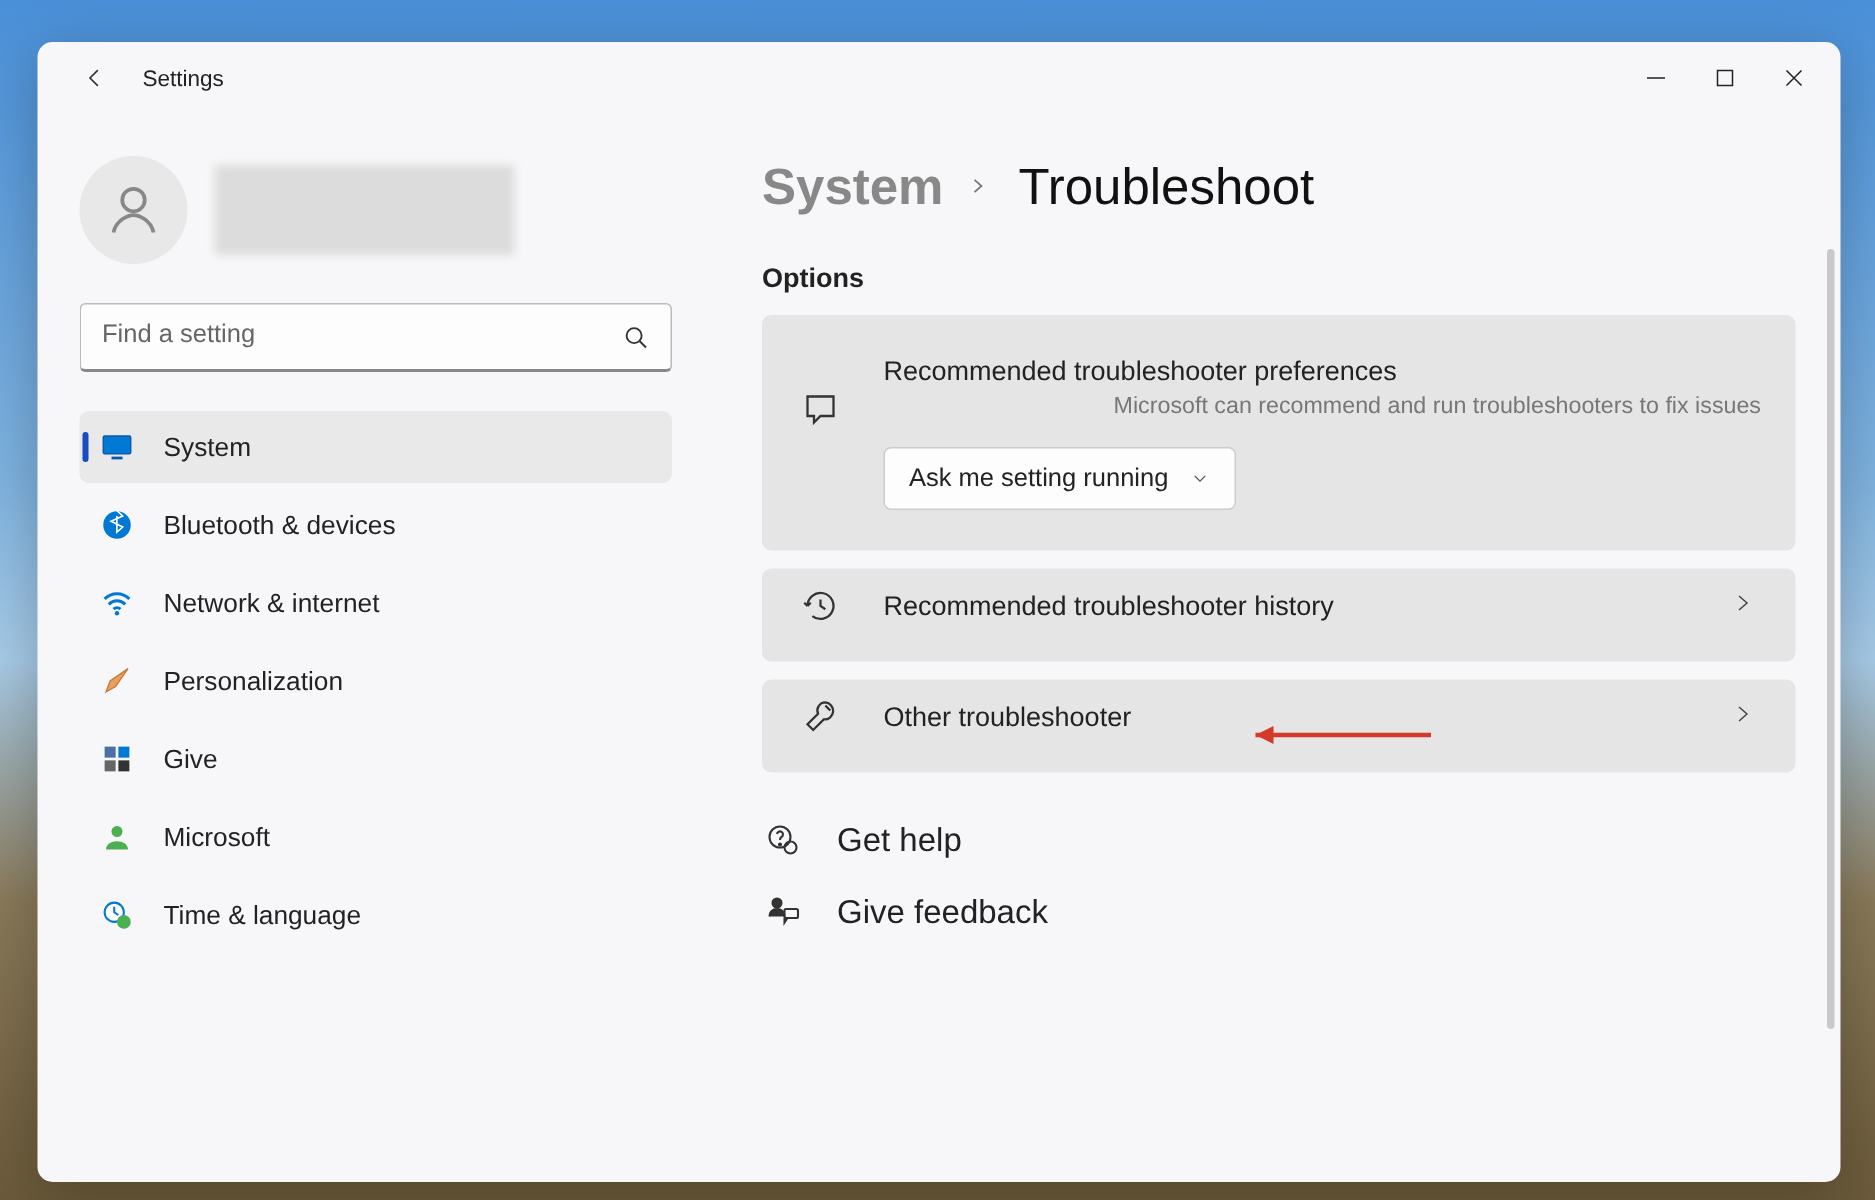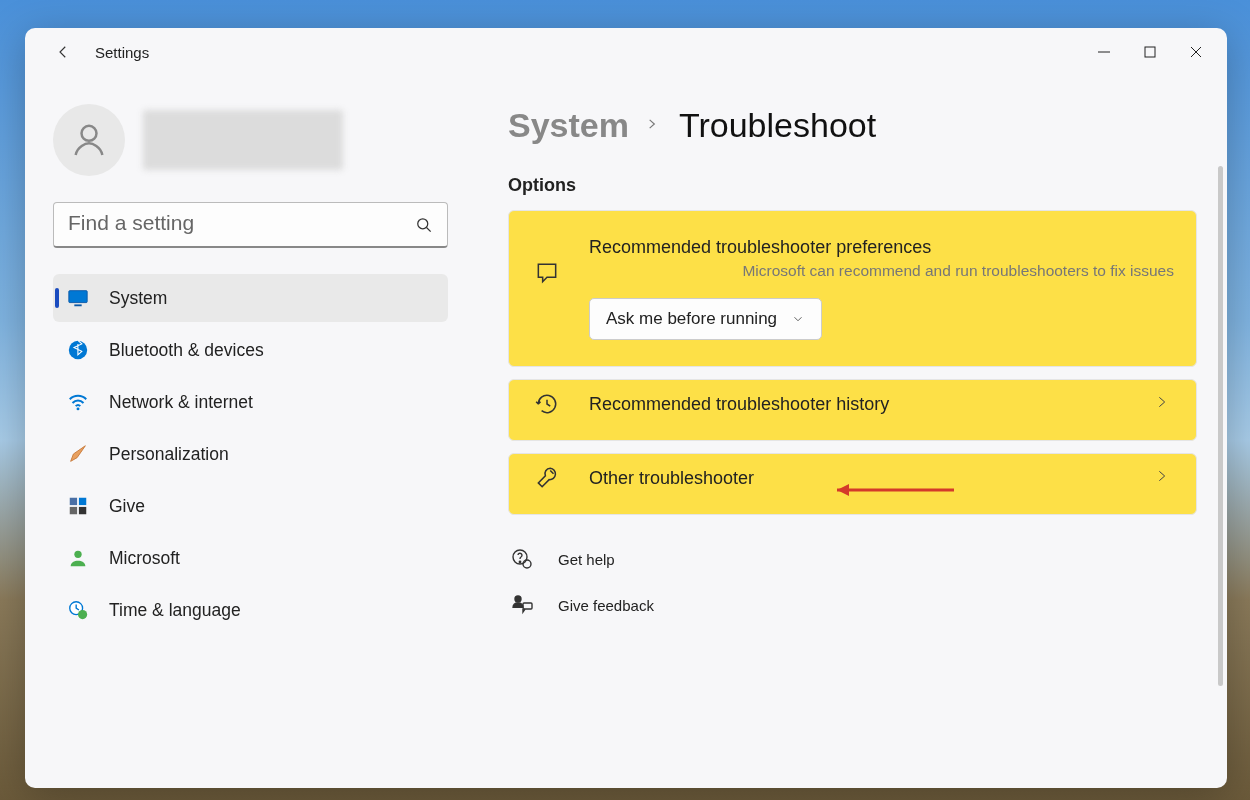--- a/index.html
+++ b/index.html
@@ -27,21 +27,21 @@
   .body { flex:1; display:flex; overflow:hidden; }
   .sidebar { width: 445px; padding: 20px 22px 0 28px; display:flex; flex-direction:column; }
   .profile { display:flex; align-items:center; gap:18px; margin-bottom:26px; margin-top:8px; }
   .avatar { width:72px;height:72px;border-radius:50%;background:#e8e8e8;display:flex;align-items:center;justify-content:center; }
   .avatar svg { width:40px;height:40px;stroke:#888;stroke-width:1.5;fill:none; }
   .profile-name { width:200px;height:60px;background:#dcdcdc;filter:blur(3px); border-radius:2px;}
   .search-wrap { position:relative; margin-bottom:26px; }
   .search-input {
     width:100%; height:46px; padding:0 44px 4px 14px;
     background:#fdfdfd; border:1px solid #bbb; border-bottom:2px solid #888; border-radius:4px;
-    font-size:21px; color:#555;
+    font-size:17px; color:#555;
   }
   .search-input::placeholder { color:#666; }
   .search-icon { position:absolute; right:14px; top:13px; width:20px;height:20px; }
   .search-icon svg { width:20px;height:20px;stroke:#333;stroke-width:1.5;fill:none; }
 
   .nav { display:flex; flex-direction:column; gap:4px; }
   .nav-item {
     display:flex; align-items:center; gap:20px;
     height:48px; padding:0 14px; border-radius:6px;
     font-size:17.5px; color:#222; cursor:pointer; position:relative;
@@ -59,21 +59,21 @@
 
   .breadcrumb { display:flex; align-items:center; gap:16px; margin-bottom:30px; margin-top:6px; }
   .bc-parent { font-size:34px; font-weight:600; color:#888; cursor:pointer; }
   .bc-sep { width:18px;height:18px; }
   .bc-sep svg { width:14px;height:14px;stroke:#777;stroke-width:2;fill:none; }
   .bc-current { font-size:34px; font-weight:400; color:#111; }
 
   .section-title { font-size:18px; font-weight:600; color:#222; margin-bottom:14px; }
 
   .card {
-    background:#fde047; border:1px solid #e5e5e5; border-radius:6px;
+    background:#e5e5e5; border:1px solid #e5e5e5; border-radius:6px;
     padding:10px 22px 22px 24px; margin-bottom:12px;
     display:flex; align-items:center; gap:28px;
   }
   .card.tall { align-items:flex-start; padding-top:26px; padding-bottom:26px; }
   .card-icon { width:28px;height:28px; flex-shrink:0; display:flex;align-items:center;justify-content:center; }
   .card.tall .card-icon { margin-top:22px; }
   .card-icon svg { width:26px;height:26px;stroke:#333;stroke-width:1.4;fill:none; }
   .card-body { flex:1; }
   .card-title { font-size:18px; color:#222; }
   .card-sub { font-size:15.5px; color:#777; margin-top:4px;text-align:right; }
@@ -83,21 +83,21 @@
     font-size:17px; color:#222; cursor:pointer; background:#fdfdfd;
   }
   .dropdown svg { width:14px;height:14px;stroke:#555;stroke-width:1.6;fill:none; }
   .chev { width:20px;height:20px; flex-shrink:0; }
   .chev svg { width:16px;height:16px;stroke:#444;stroke-width:1.5;fill:none; }
 
   .arrow-annot { position:absolute; pointer-events:none; }
   .arrow-annot svg { overflow:visible; }
 
   .links { margin-top:28px; display:flex;flex-direction:column;gap:14px; }
-  .link-row { display:flex;align-items:center;gap:24px; font-size:15px; color:#222; cursor:pointer; padding:4px 2px;}
+  .link-row { display:flex;align-items:center;gap:24px; font-size:22px; color:#222; cursor:pointer; padding:4px 2px;}
   .link-row .card-icon { width:24px;height:24px;}
 </style>
 </head>
 <body>
 
 <div class="window">
 
   <div class="titlebar">
     <div class="back-btn">
       <svg viewBox="0 0 24 24">
@@ -231,21 +231,21 @@
       <div class="card tall">
         <span class="card-icon">
           <svg viewBox="0 0 24 24">
               <path d="M4 4h16v12H12l-4 4v-4H4z"></path>
             </svg>
         </span>
         <div class="card-body">
           <div class="card-title">Recommended troubleshooter preferences</div>
           <div class="card-sub">Microsoft can recommend and run troubleshooters to fix issues</div>
           <div class="dropdown">
-            <span>Ask me before running</span>
+            <span>Ask me setting running</span>
             <svg viewBox="0 0 24 24">
                 <path d="M6 9l6 6 6-6"></path>
               </svg>
           </div>
         </div>
       </div>
 
       <div class="card">
         <span class="card-icon">
           <svg viewBox="0 0 24 24">

